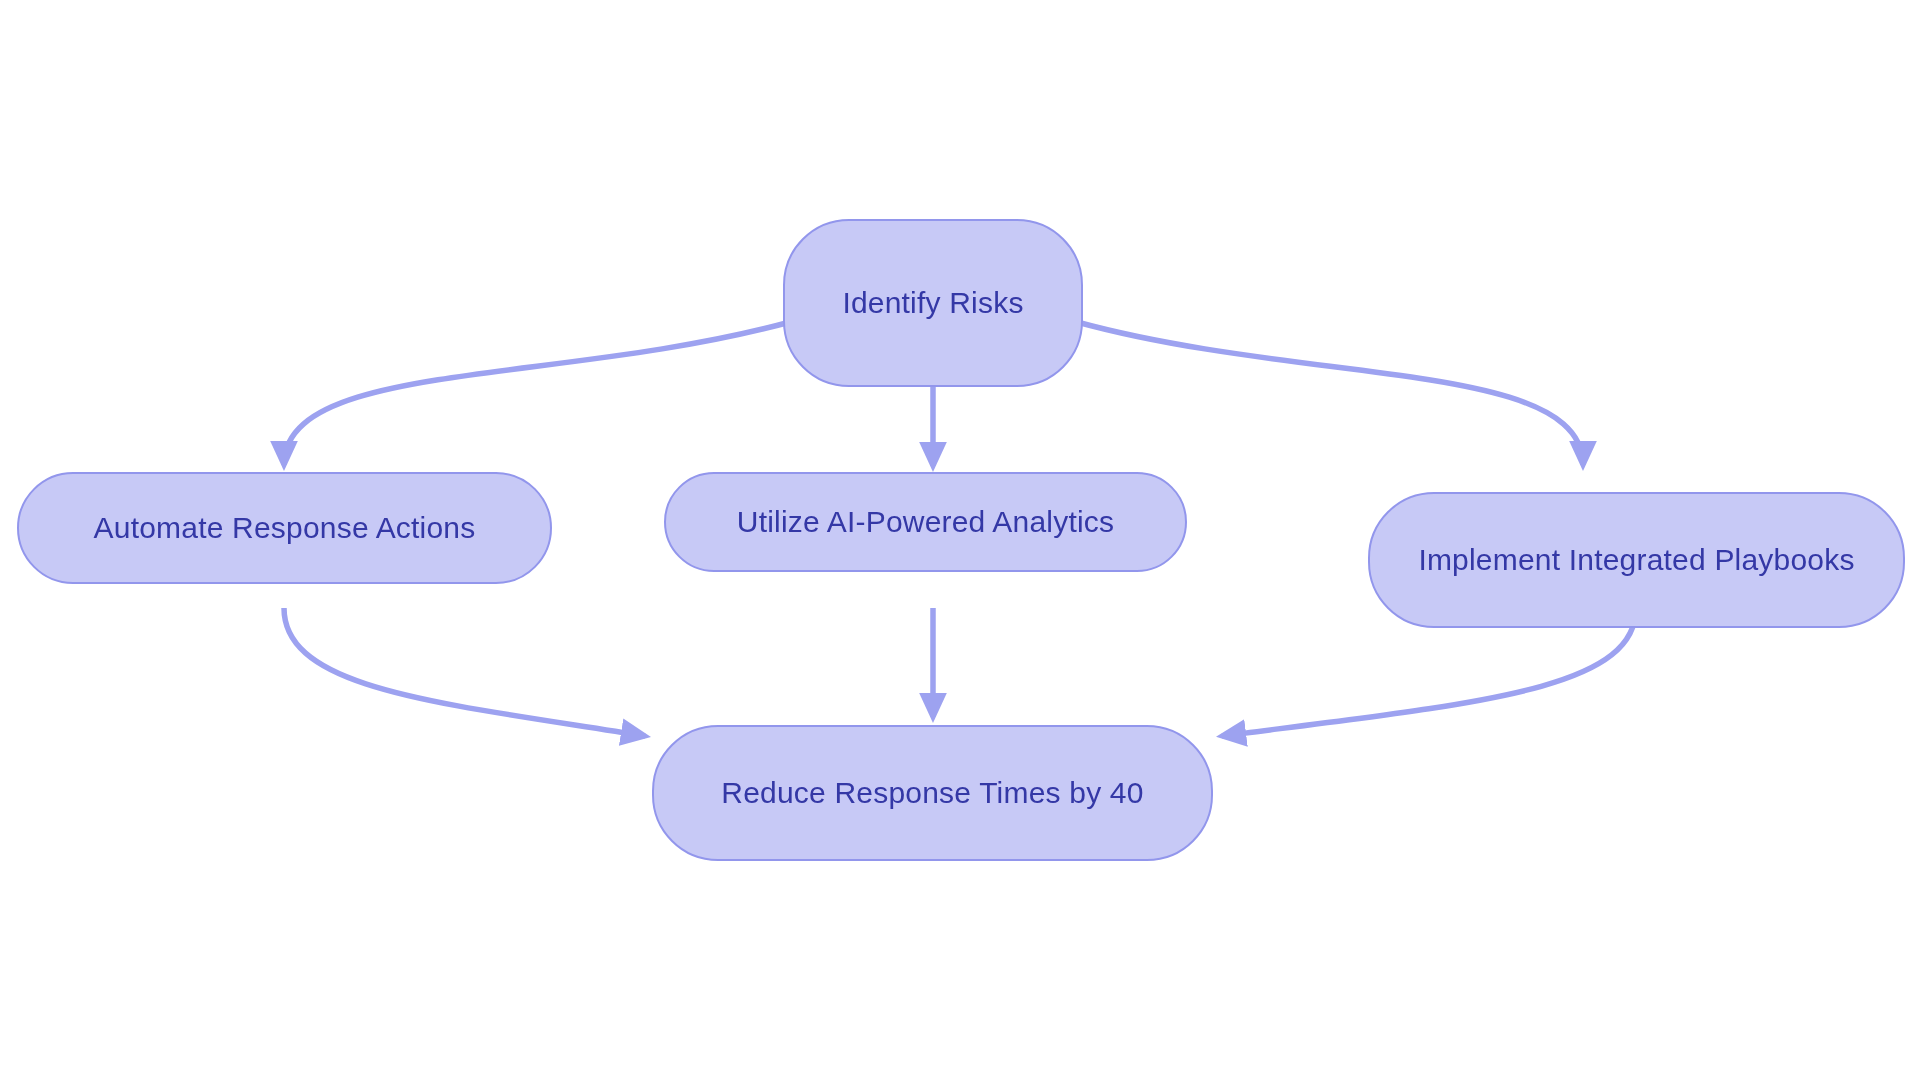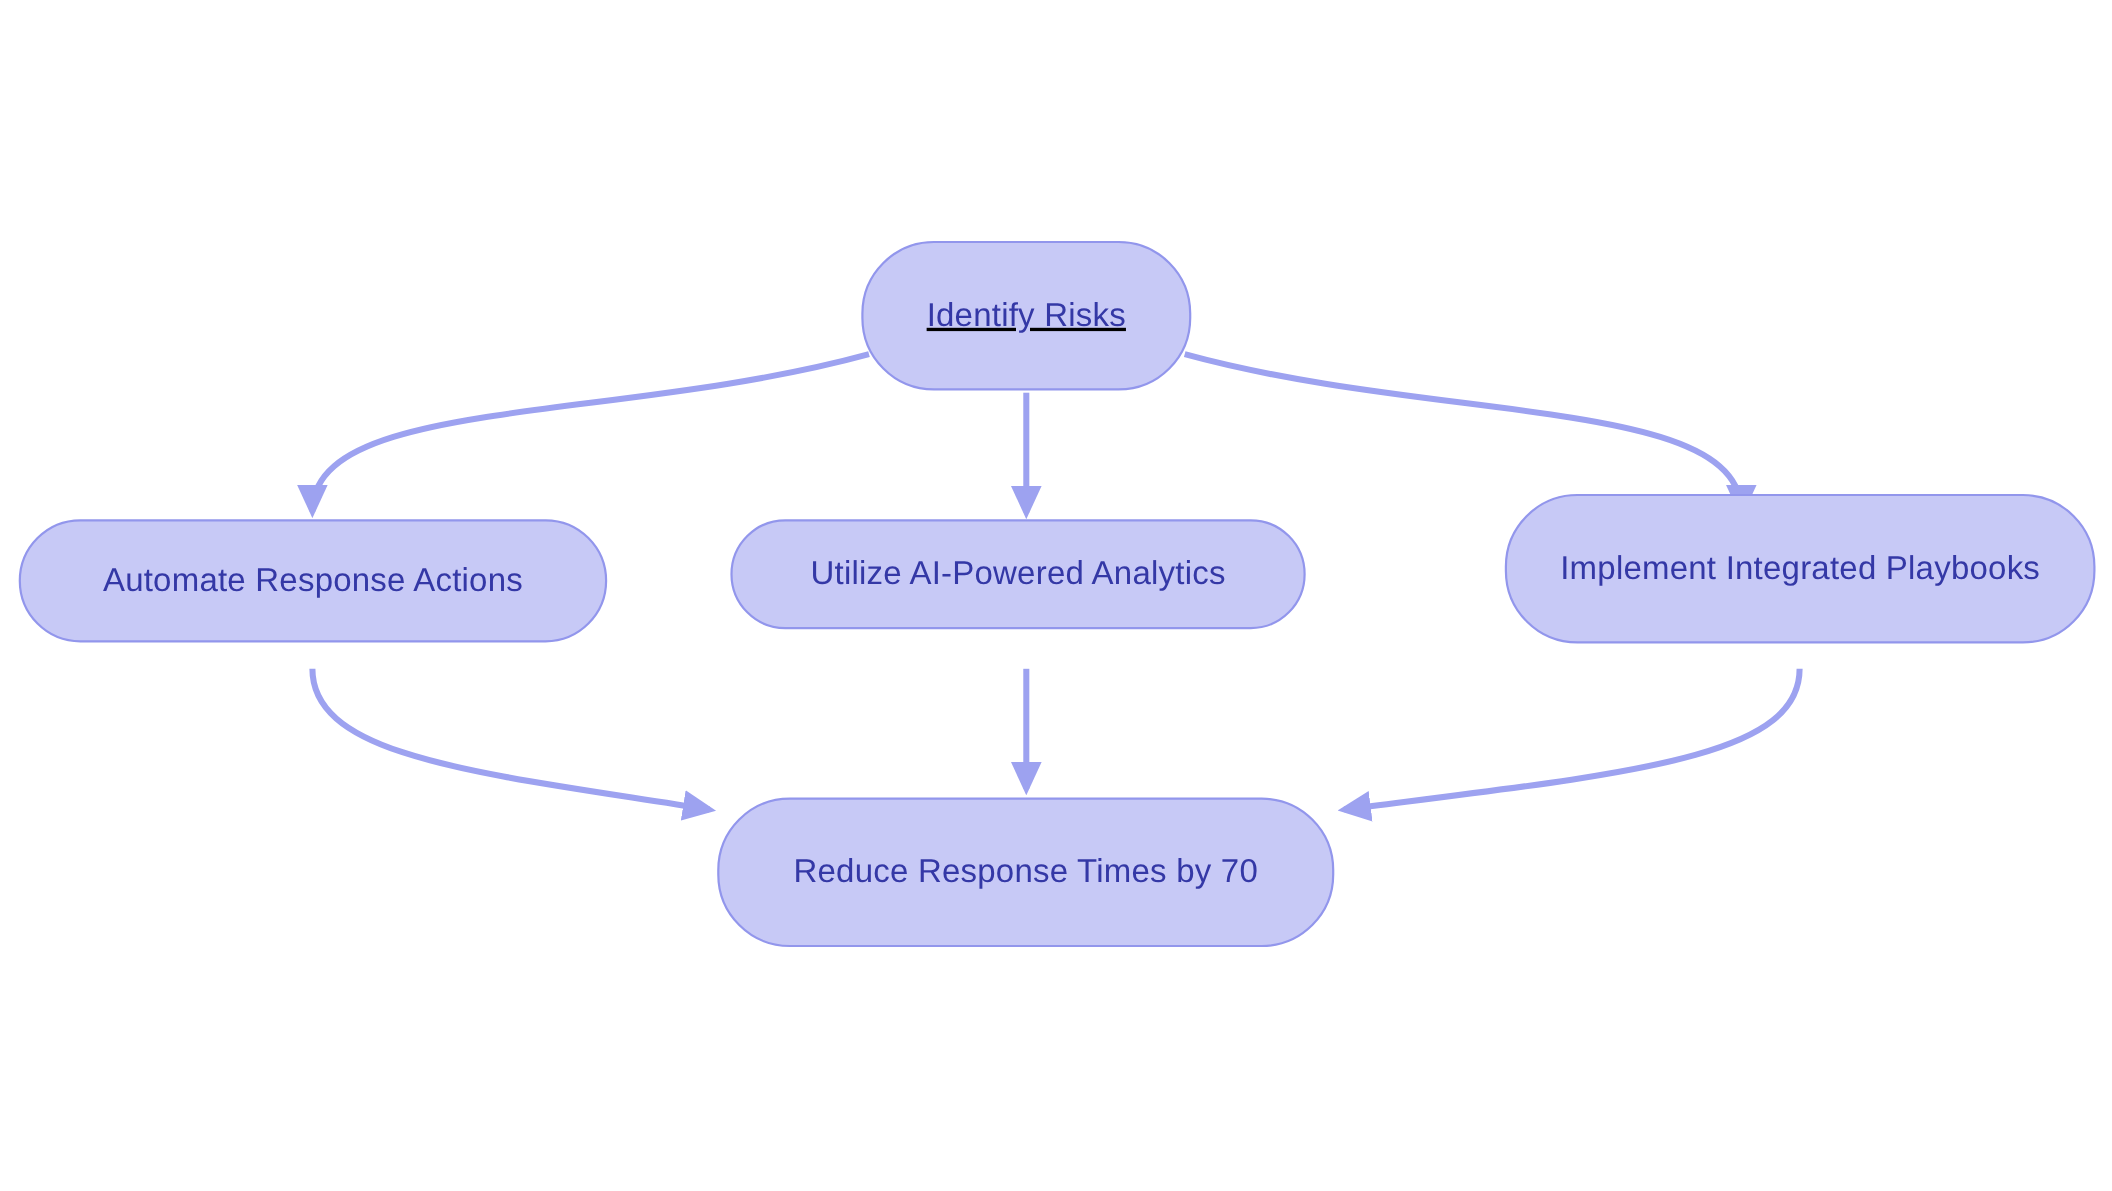--- a/index.html
+++ b/index.html
@@ -42,24 +42,24 @@
     justify-content: center;
     text-align: center;
   }
   .node-label {
     color: var(--node-text, #3438a6);
     font-size: 30px;
     font-weight: 400;
     letter-spacing: 0.2px;
     white-space: nowrap;
   }
-  #node-identify   { left: 783px;  top: 219px; width: 300px; height: 136px; text-decoration: underline; }
+  #node-identify   { left: 783px;  top: 219px; width: 300px; height: 168px; }
   #node-automate   { left: 17px;   top: 472px; width: 535px; height: 112px; }
   #node-utilize    { left: 664px;  top: 472px; width: 523px; height: 100px; }
-  #node-implement  { left: 1368px; top: 449px; width: 537px; height: 136px; align-items: center; }
+  #node-implement  { left: 1368px; top: 492px; width: 537px; height: 136px; align-items: center; }
   #node-reduce     { left: 652px;  top: 725px; width: 561px; height: 136px; }
 </style>
 </head>
 <body>
 
 <div id="canvas">
 
   <svg id="edges" viewBox="0 0 1920 1083" xmlns="http://www.w3.org/2000/svg">
     <defs>
       <marker id="ah" viewBox="0 0 10 10" refX="8" refY="5" markerWidth="5.5" markerHeight="5.5" orient="auto">
@@ -90,16 +90,16 @@
 
   <div id="node-utilize" class="node">
     <span class="node-label">Utilize AI-Powered Analytics</span>
   </div>
 
   <div id="node-implement" class="node">
     <span class="node-label">Implement Integrated Playbooks</span>
   </div>
 
   <div id="node-reduce" class="node">
-    <span class="node-label">Reduce Response Times by 70</span>
+    <span class="node-label">Reduce Response Times by 40</span>
   </div>
 
 </div>
 
 </body></html>

